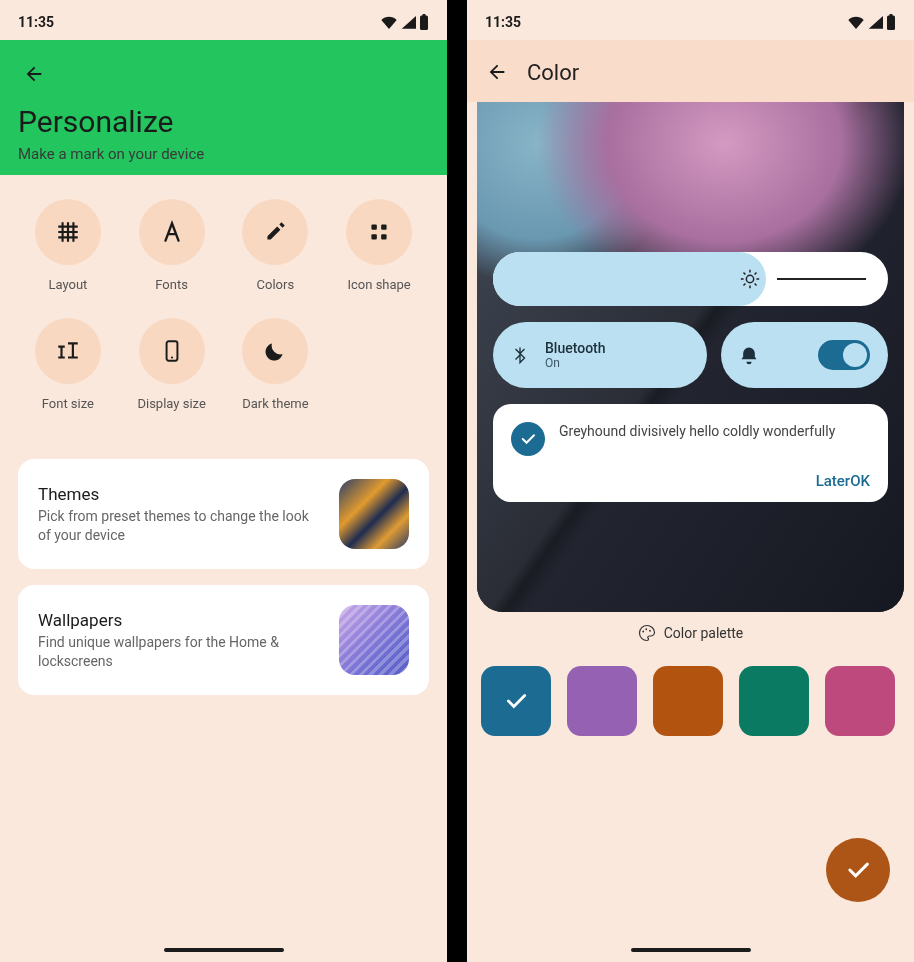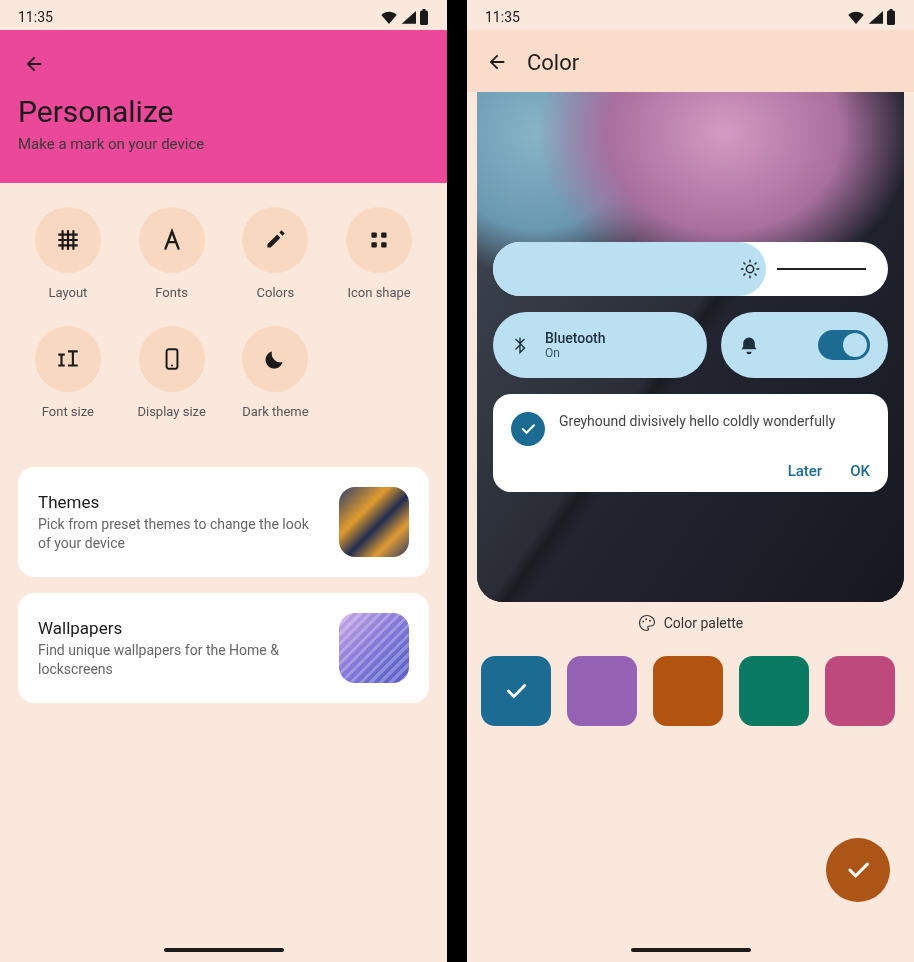--- a/index.html
+++ b/index.html
@@ -14,36 +14,36 @@
   }
   .phone {
     width: 447px;
     height: 962px;
     background: #fbe8dd;
     position: relative;
     overflow: hidden;
   }
   .phone:first-child { margin-left: 0; }
   .status-bar {
-    height: 30px;
+    height: 40px;
     display: flex;
     justify-content: space-between;
     align-items: center;
     padding: 4px 18px 0;
     font-size: 14px;
-    font-weight: 400;
+    font-weight: 700;
     color: #1a1a1a;
   }
   .status-right { display: flex; gap: 3px; align-items: center; }
   .status-right svg { display: block; }
 
   
   .header1 {
-    padding: 18px 18px 30px;
-    background: #ec4899;
+    padding: 18px 18px 12px;
+    background: #22c55e;
   }
   .back-btn {
     width: 32px; height: 32px;
     display: flex; align-items: center; justify-content: center;
     margin-bottom: 14px;
   }
   .back-btn svg { width: 22px; height: 22px; }
   .title { font-size: 30px; font-weight: 400; color: #1b1b1b; }
   .subtitle { font-size: 15px; color: #3a3a3a; margin-top: 6px; }
 
@@ -164,21 +164,21 @@
   }
   .notif {
     background:#fff; border-radius:18px; padding:18px 18px 12px;
   }
   .notif-top { display:flex; gap:14px; align-items:flex-start; }
   .notif-check {
     width:34px;height:34px;border-radius:50%;background:#1b6b93;
     display:flex;align-items:center;justify-content:center;flex-shrink:0;
   }
   .notif-text { font-size:14px; color:#444; line-height:1.35; }
-  .notif-actions { display:flex; justify-content:flex-end; gap:28px; margin-top:16px; }
+  .notif-actions { display:flex; justify-content:flex-end; margin-top:16px; }
   .notif-btn { font-size:15px; font-weight:500; color:#1b6b93; }
 
   .palette-label {
     display:flex; align-items:center; justify-content:center; gap:8px;
     margin-top:12px; font-size:14px; color:#333;
   }
 
   .swatches {
     display:flex; gap:16px; padding: 24px 14px 0;
   }

